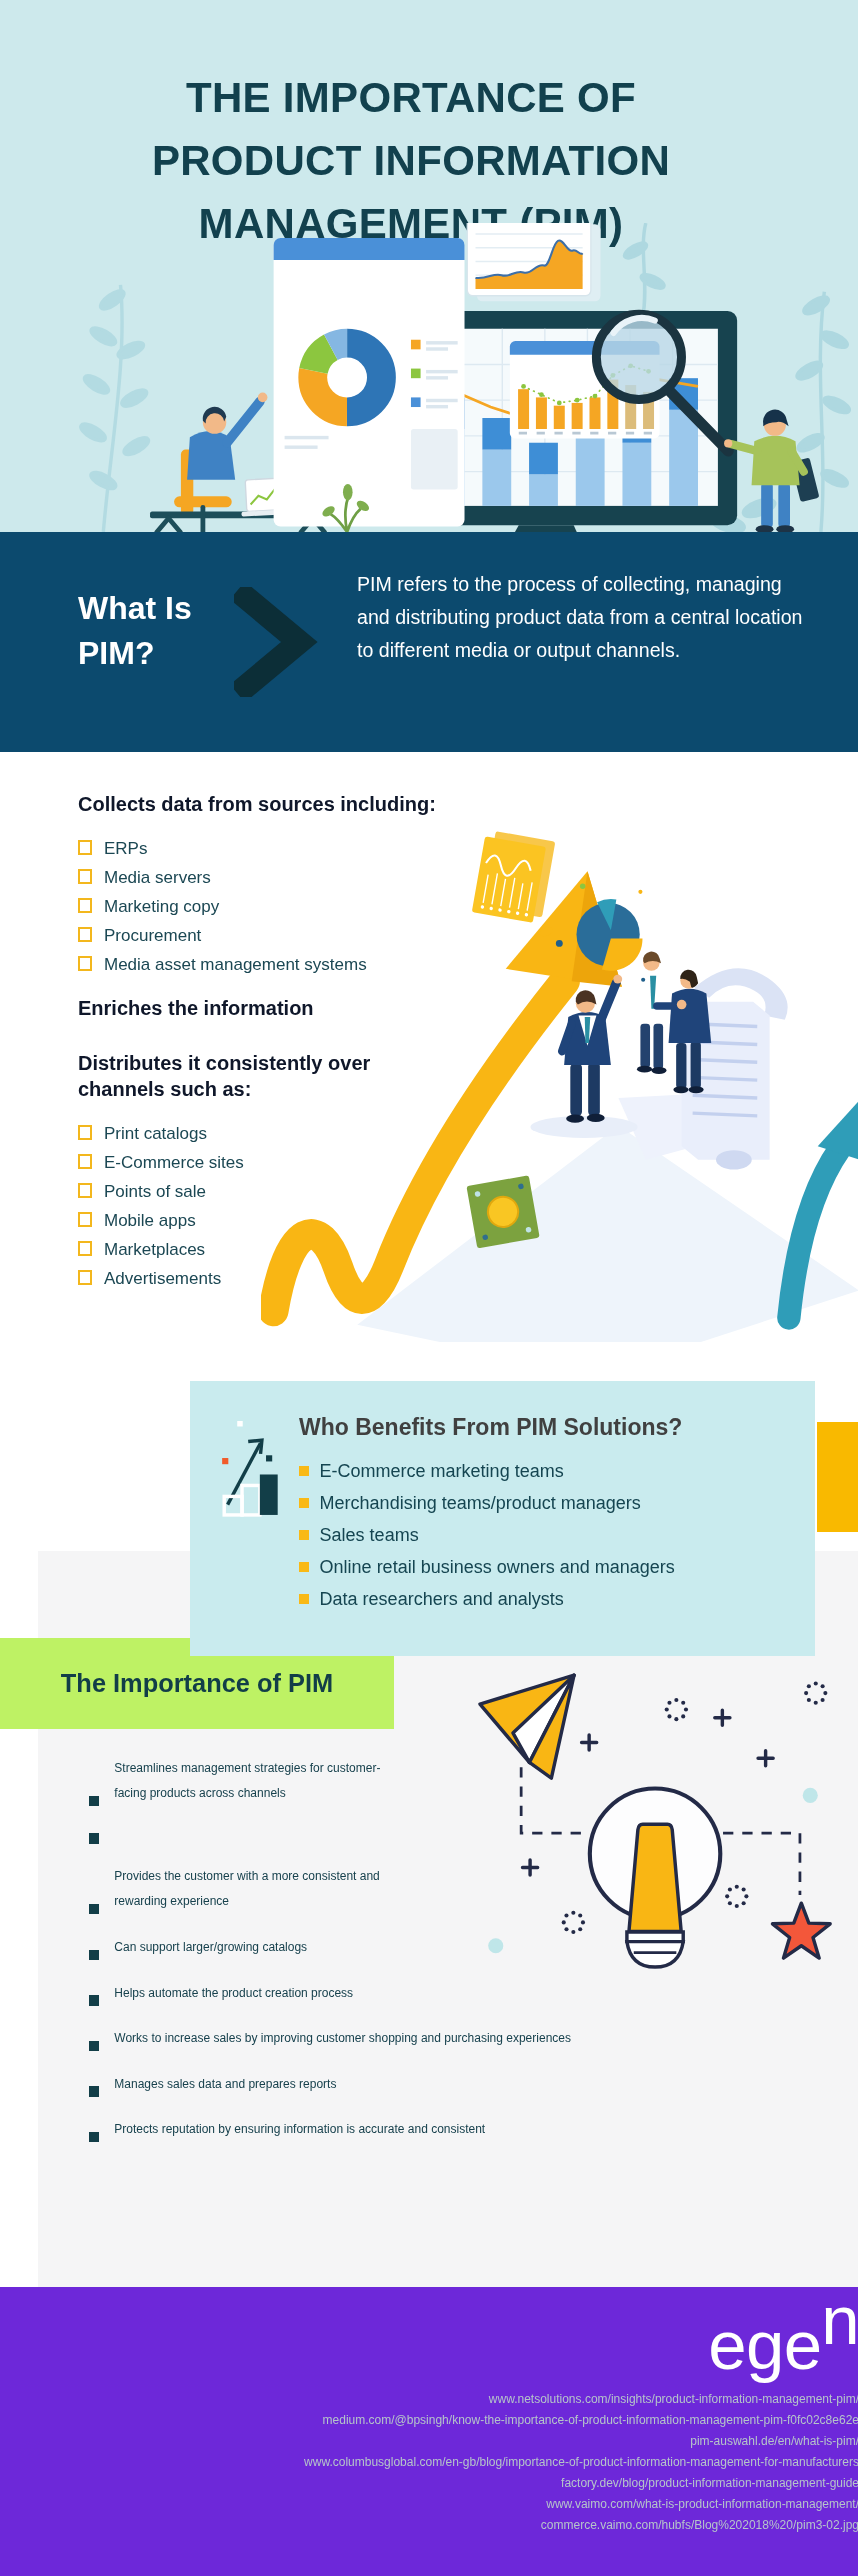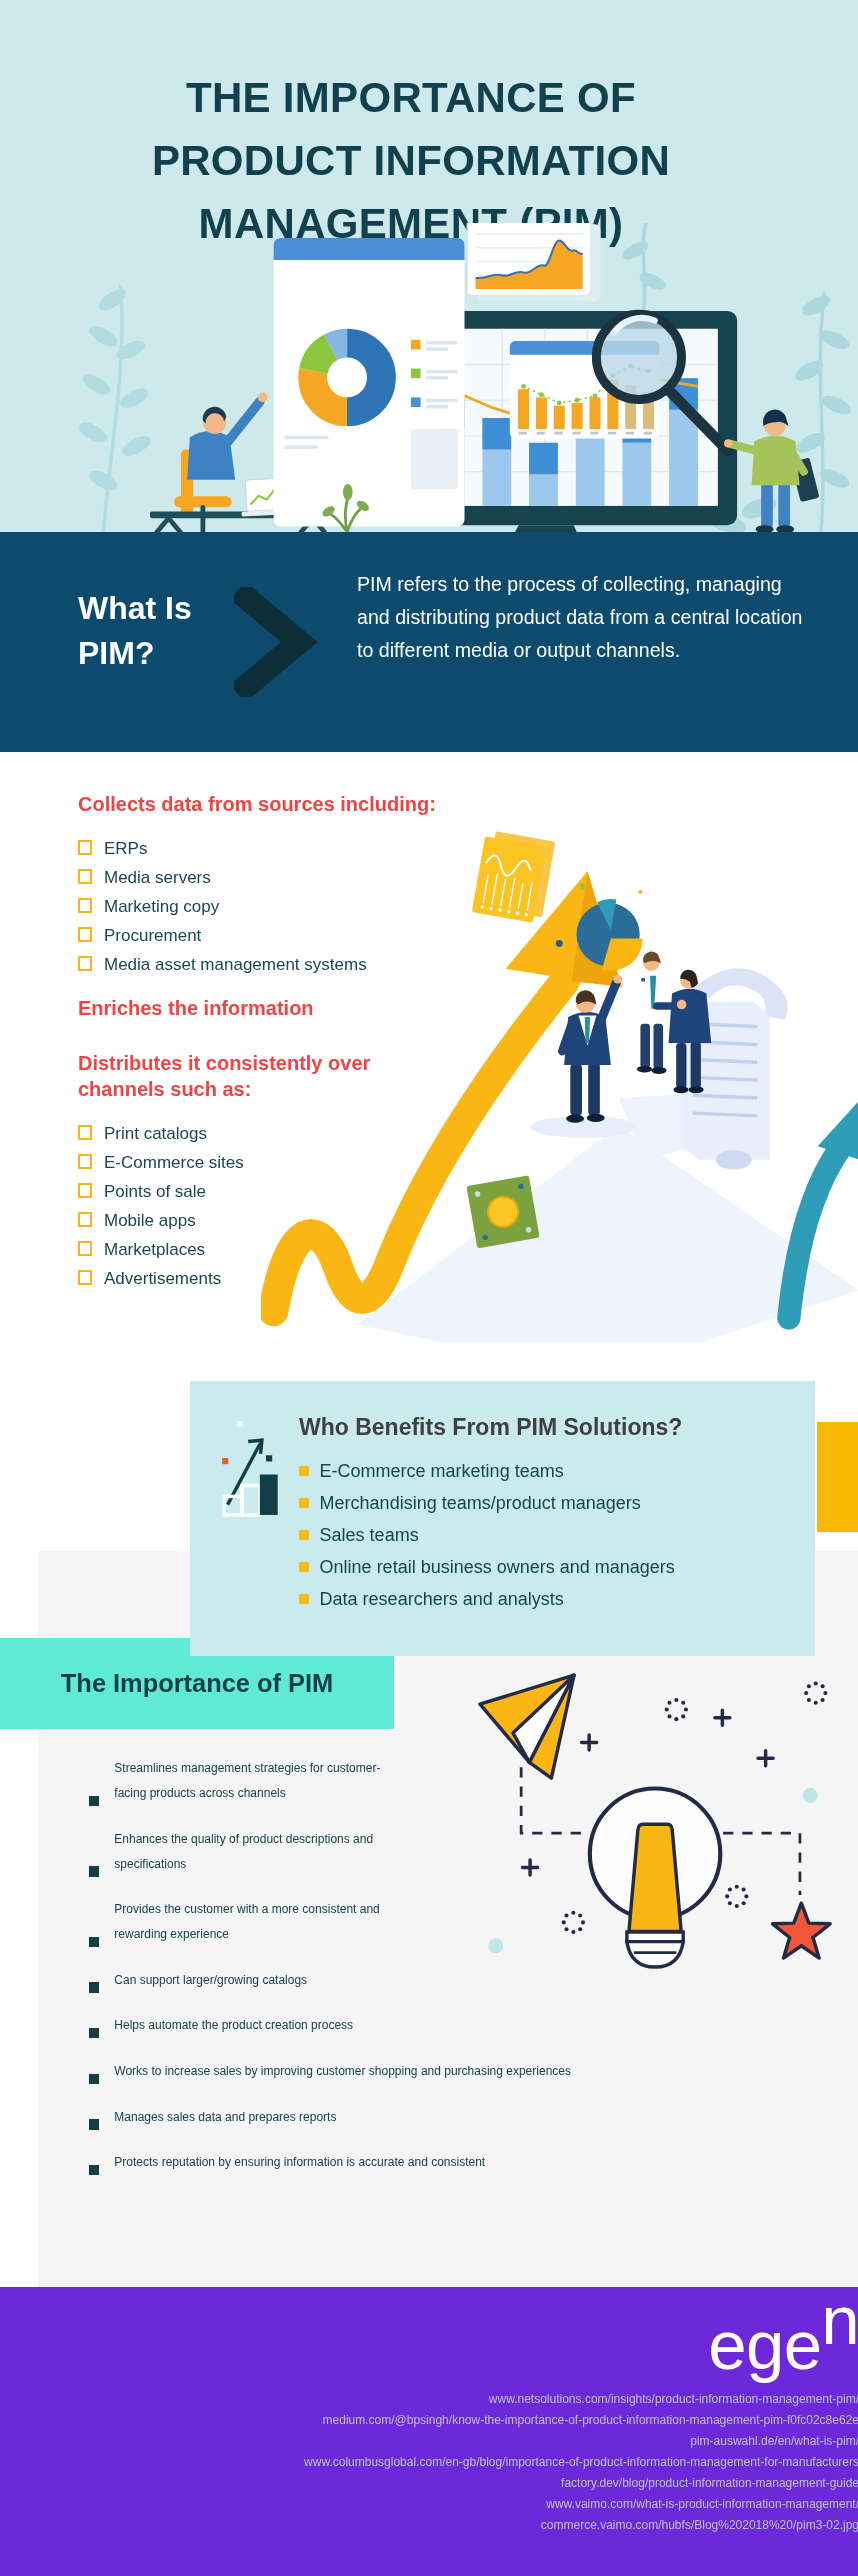--- a/index.html
+++ b/index.html
@@ -17,41 +17,41 @@
   
   .band{left:0;top:532px;width:859px;height:220px;background:#0c4a6e;}
   .band h2{position:absolute;left:78px;top:54px;margin:0;color:#fff;
            font-size:32px;line-height:45px;font-weight:bold;}
   .chevron{position:absolute;left:234px;top:55px;}
   .band p{position:absolute;left:357px;top:36px;width:453px;margin:0;color:#fff;
           font-size:19.6px;line-height:33px;font-weight:normal;}
 
   
   .collects{left:78px;top:791px;width:440px;color:#1b4753;}
-  .collects h3{margin:0;font-size:20px;line-height:26px;color:#ef4444;font-weight:bold;}
+  .collects h3{margin:0;font-size:20px;line-height:26px;color:#0f172a;font-weight:bold;}
   .collects h3.dist{margin-top:29px;max-width:302px;}
   .collects h3.enrich{margin-top:16.5px;}
   ul.sq{list-style:none;margin:16.5px 0 0 0;padding:0;}
   ul.sq li{display:flex;align-items:flex-start;font-size:17px;line-height:29px;}
   .ob{flex:0 0 auto;width:10.3px;height:10.3px;border:2.4px solid #f3b71d;margin:6.9px 11.7px 0 0;}
   .collects-art{left:261px;top:775px;width:598px;height:567px;pointer-events:none;}
 
   
   .benefits{left:190px;top:1381px;width:625px;height:275px;background:#c9ebee;z-index:3;}
   .benefits h3{position:absolute;left:109px;top:33px;margin:0;font-size:23px;
                color:#404040;font-weight:bold;}
   .benefits ul{position:absolute;left:109px;top:74px;list-style:none;margin:0;padding:0;}
   .benefits li{display:flex;align-items:flex-start;font-size:18px;line-height:32px;color:#154551;}
   .fb{flex:0 0 auto;width:9.6px;height:9.6px;background:#f9b916;margin:11px 11px 0 0;}
   .benefit-icon{position:absolute;left:32px;top:40px;}
   .yellow-block{left:817px;top:1422px;width:41px;height:110px;background:#f9b900;z-index:2;}
 
   
   .gray{left:38px;top:1551px;width:821px;height:736px;background:#f5f5f6;z-index:1;}
-  .orange-box{left:0;top:1638px;width:394px;height:91px;background:#5eead4;z-index:2;
+  .orange-box{left:0;top:1638px;width:394px;height:91px;background:#bef264;z-index:2;
               display:flex;align-items:center;justify-content:center;}
   .orange-box h3{margin:0;font-size:25.4px;color:#123e48;font-weight:bold;}
   .importance{left:89px;top:1756px;width:659px;z-index:2;}
   .importance ul{list-style:none;margin:0;padding:0;}
   .importance li{display:flex;align-items:flex-end;font-size:12px;line-height:25px;
                  color:#17414d;margin-bottom:20.6px;}
   .db{flex:0 0 auto;width:10.3px;height:10.3px;background:#123e48;margin:6.9px 15px 0 0;}
   .importance li:nth-child(1) span{max-width:292px;}
   .importance li:nth-child(2) span{max-width:316px;}
   .importance li:nth-child(3) span{max-width:268px;}
@@ -457,21 +457,20 @@
 </div>
 
 <div class="abs importance">
   <ul>
     <li>
         <span class="db"></span>
         <span>Streamlines management strategies for customer-facing products across channels</span>
       </li>
     <li>
         <span class="db"></span>
-        <span>Enhances the quality of product descriptions and specifications</span>
       </li>
     <li>
         <span class="db"></span>
         <span>Provides the customer with a more consistent and rewarding experience</span>
       </li>
     <li>
         <span class="db"></span>
         <span>Can support larger/growing catalogs</span>
       </li>
     <li>

